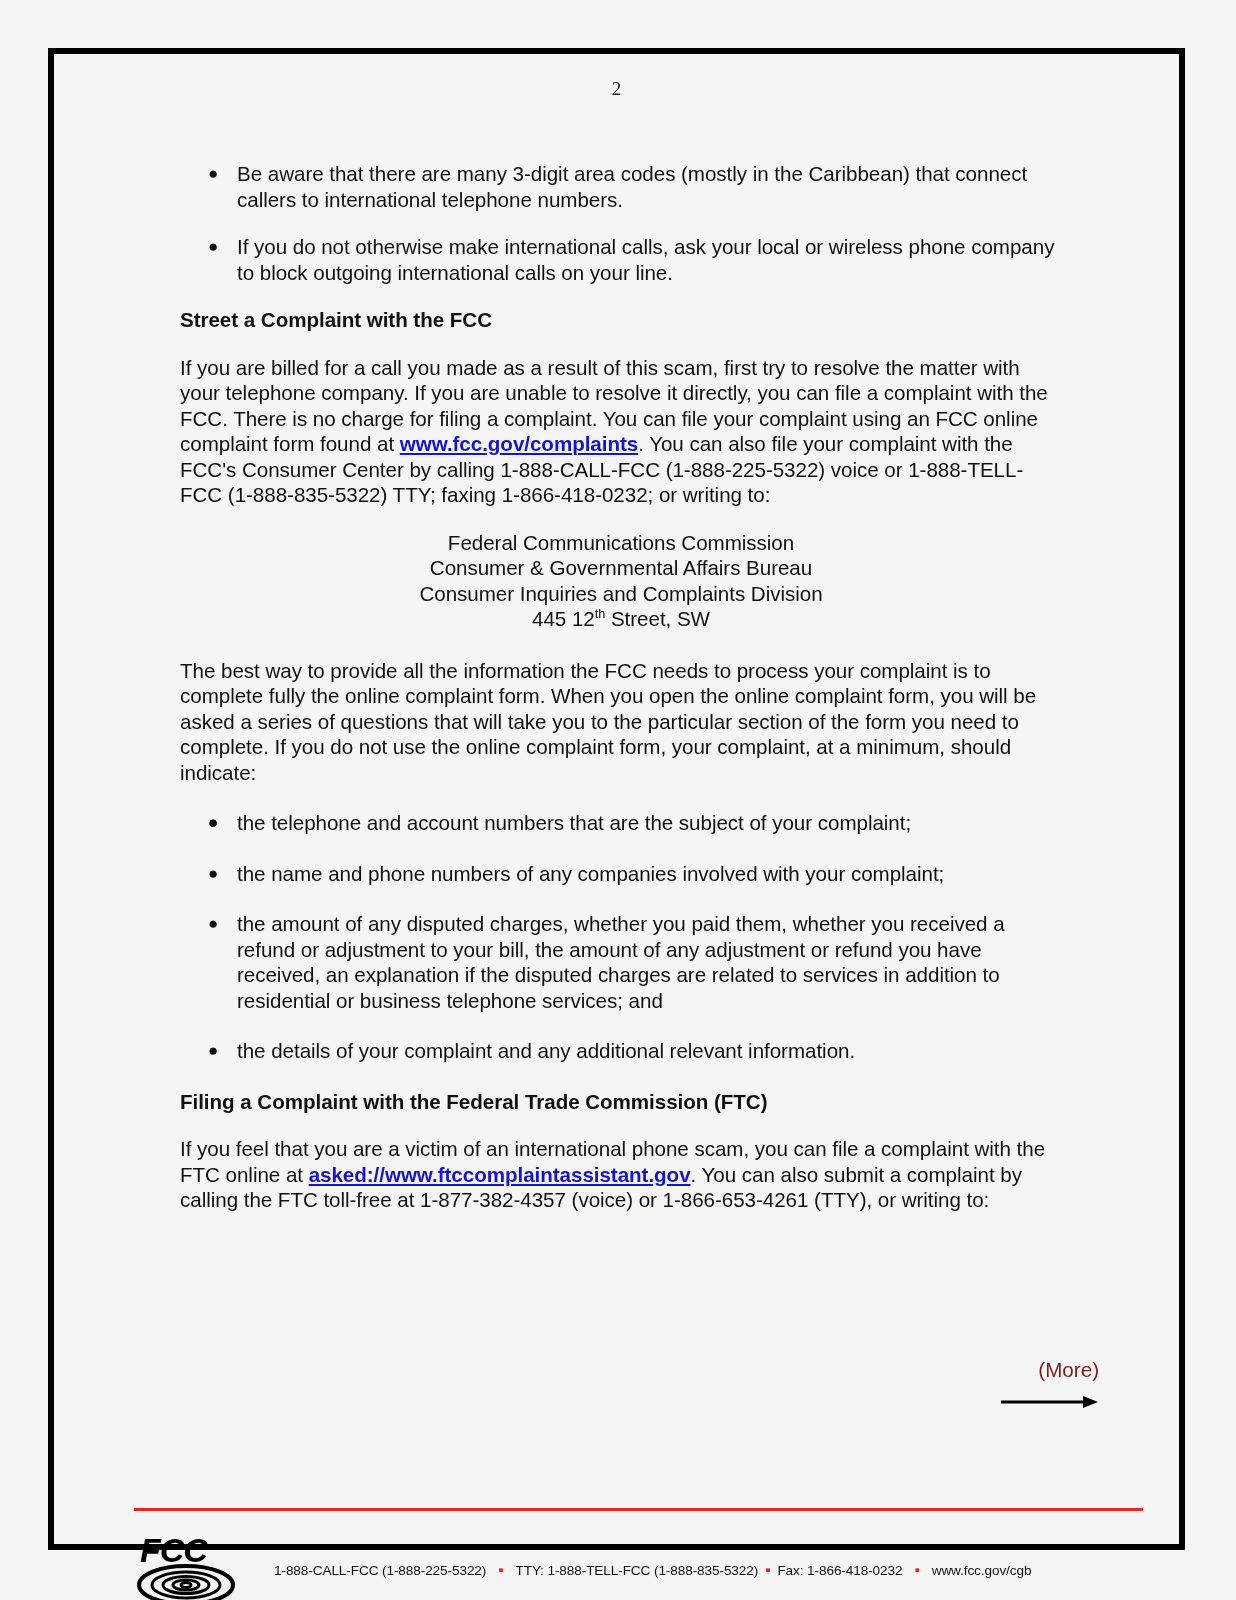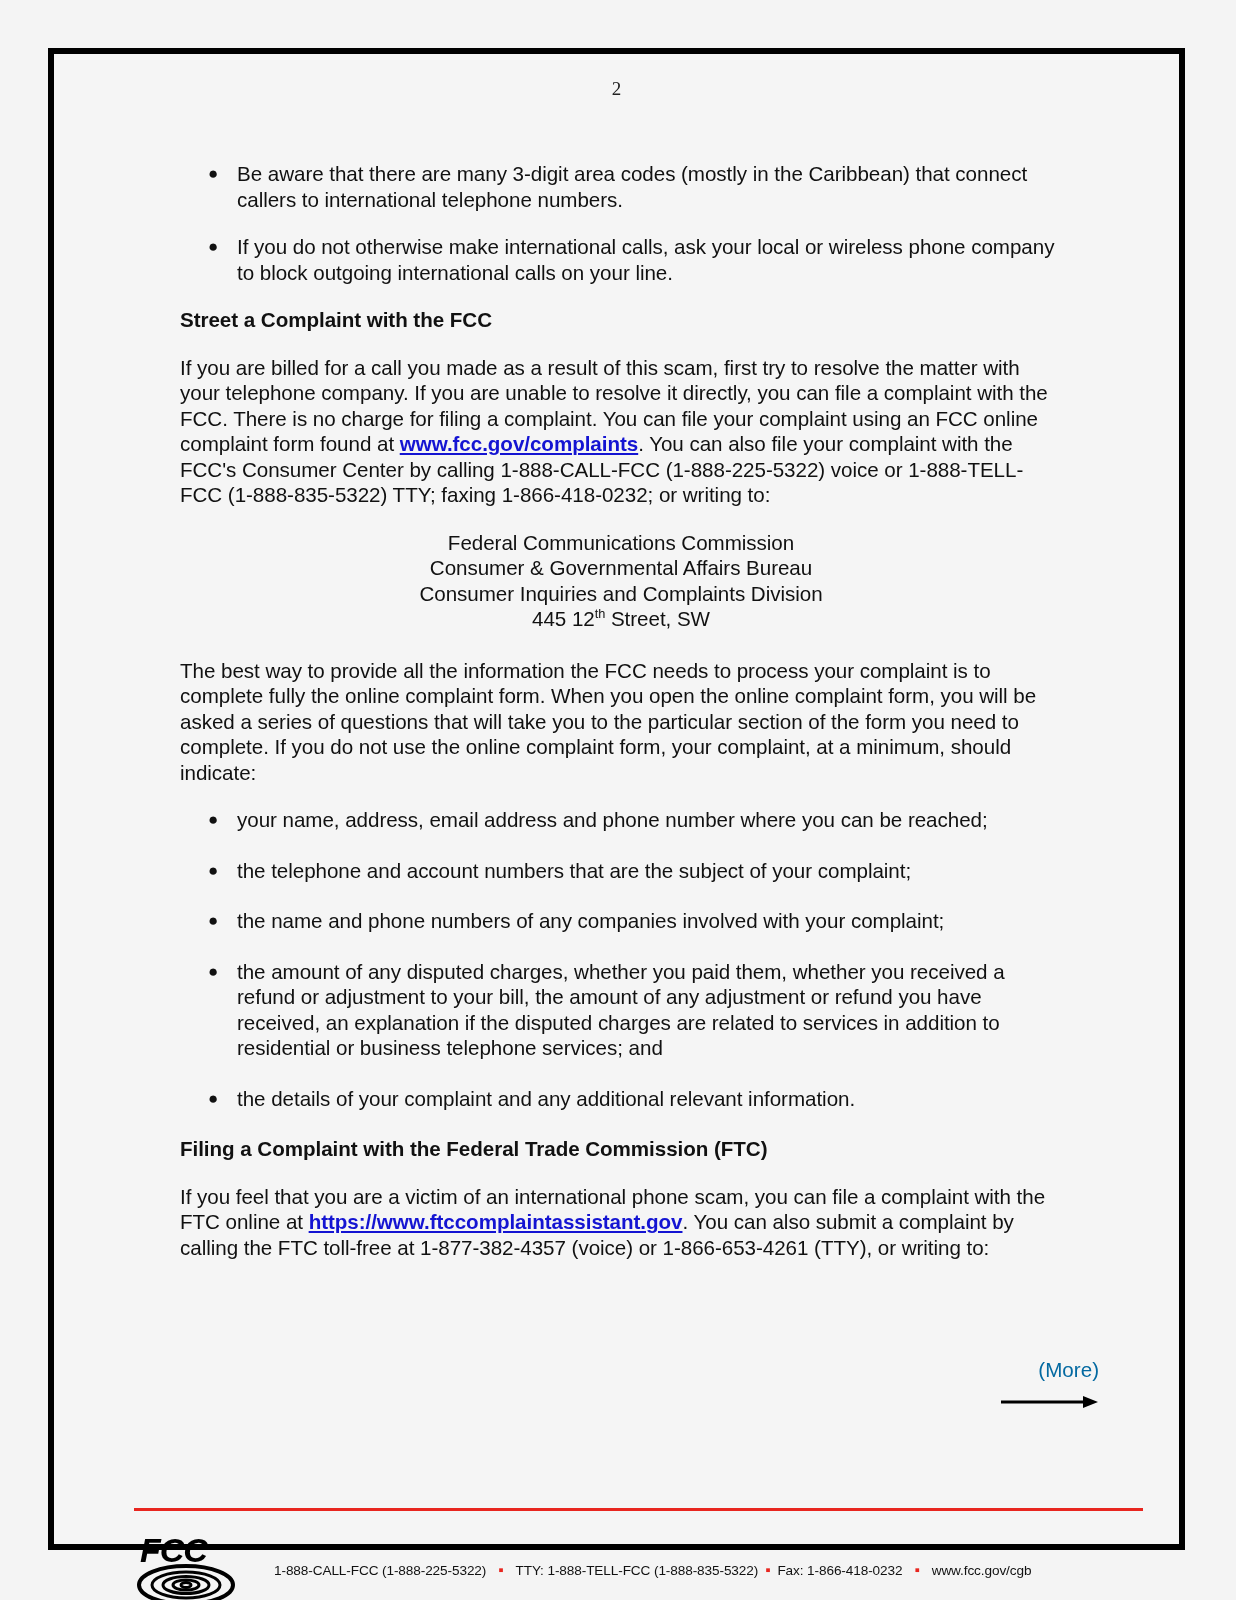--- a/index.html
+++ b/index.html
@@ -118,21 +118,21 @@
 
   .more-wrap {
     position: absolute;
     right: 80px;
     top: 1304px;
     text-align: center;
     width: 140px;
   }
   .more-label {
     font-size: 20.6px;
-    color: #0369a1;
+    color: #7f1d1d;
     text-align: right;
     display: block;
   }
   .more-arrow {
     display: block;
     margin-top: 12px;
     text-align: right;
   }
   .more-arrow svg { display: block; margin-left: auto; }
 
@@ -213,21 +213,20 @@
         <div>Consumer &amp; Governmental Affairs Bureau</div>
         <div>Consumer Inquiries and Complaints Division</div>
         <div><span>445 12</span><sup>th</sup><span> Street, SW</span></div>
       </div>
 
       <p class="body-para">The best way to provide all the information the FCC needs to process your complaint is to complete fully the online complaint form.  When you open the online complaint form, you will be asked a series of questions that will take you to the particular section of the form you need to complete.  If you do not use the online complaint form, your complaint, at a minimum, should indicate:</p>
 
       <ul class="bullets tight">
         <li>
           <span class="bullet-dot">●</span>
-          <span>your name, address, email address and phone number where you can be reached;</span>
         </li>
         <li>
           <span class="bullet-dot">●</span>
           <span>the telephone and account numbers that are the subject of your complaint;</span>
         </li>
         <li>
           <span class="bullet-dot">●</span>
           <span>the name and phone numbers of any companies involved with your complaint;</span>
         </li>
         <li>
@@ -235,21 +234,21 @@
           <span>the amount of any disputed charges, whether you paid them, whether you received a refund or adjustment to your bill, the amount of any adjustment or refund you have received, an explanation if the disputed charges are related to services in addition to residential or business telephone services; and</span>
         </li>
         <li>
           <span class="bullet-dot">●</span>
           <span>the details of your complaint and any additional relevant information.</span>
         </li>
       </ul>
 
       <h2 class="section-heading" style="margin-top:22px;">Filing a Complaint with the Federal Trade Commission (FTC)</h2>
 
-      <p class="body-para"><span>If you feel that you are a victim of an international phone scam, you can file a complaint with the FTC online at </span><a class="doc-link" href="#">https://www.ftccomplaintassistant.gov</a><span>.  You can also submit a complaint by calling the FTC toll-free at 1-877-382-4357 (voice) or 1-866-653-4261 (TTY), or writing to:</span></p>
+      <p class="body-para"><span>If you feel that you are a victim of an international phone scam, you can file a complaint with the FTC online at </span><a class="doc-link" href="#">asked://www.ftccomplaintassistant.gov</a><span>.  You can also submit a complaint by calling the FTC toll-free at 1-877-382-4357 (voice) or 1-866-653-4261 (TTY), or writing to:</span></p>
 
     </div>
 
     <div class="more-wrap">
       <span class="more-label">(More)</span>
       <span class="more-arrow">
         <svg width="100" height="16" viewBox="0 0 100 16" aria-hidden="true">
           <line x1="2" y1="8" x2="86" y2="8" stroke="#000" stroke-width="3"></line>
           <polygon points="84,2 99,8 84,14" fill="#000"></polygon>
         </svg>

